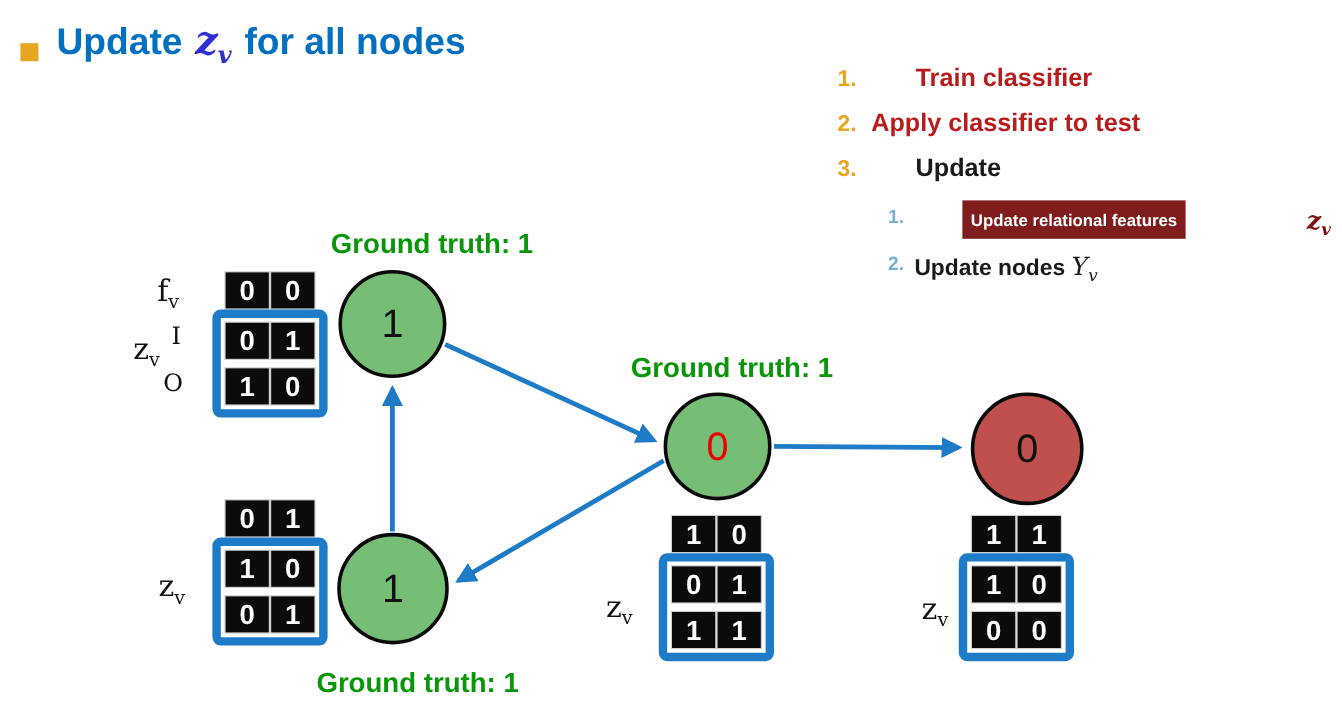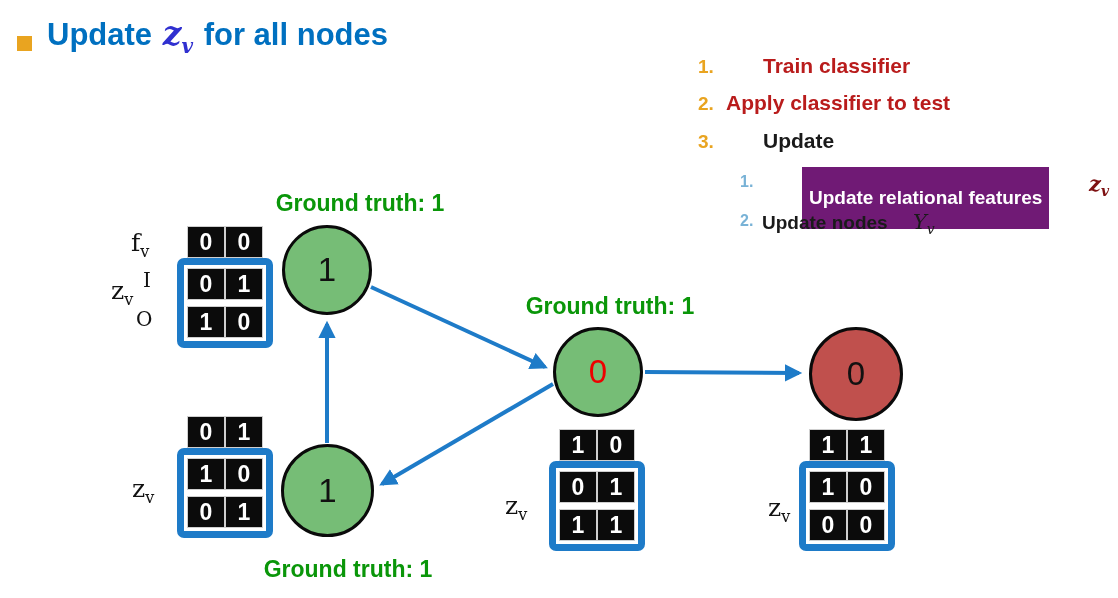--- a/index.html
+++ b/index.html
@@ -12,26 +12,26 @@
          color:#0070C0;white-space:nowrap;}
   .math{font-family:"DejaVu Serif",serif;font-style:italic;font-weight:normal;}
   .title-math{color:#3030D0;font-size:33px;font-weight:bold;padding:0 2px;}
   .title-math sub{font-size:20px;}
 
   
   .stepnum{position:absolute;font-weight:bold;font-size:19px;color:#E9A420;}
   .steplabel{position:absolute;font-weight:bold;font-size:21px;color:#b91c1c;white-space:nowrap;}
   .steplabel.black{color:#1a1a1a;}
   .subnum{position:absolute;font-weight:bold;font-size:16px;color:#78B2D6;}
-  .highlight{position:absolute;background:#701a75;color:#ffffff;font-weight:bold;font-size:19px;
-             padding:20px 7px;white-space:nowrap;}
+  .highlight{position:absolute;background:#7f1d1d;color:#ffffff;font-weight:bold;font-size:14px;
+             padding:8px 7px;white-space:nowrap;}
   .sub-math{position:absolute;color:#7E1112;font-size:21px;font-weight:bold;white-space:nowrap;}
   .sub-math sub,.inline-math sub{font-size:14px;}
   .sublabel{position:absolute;font-weight:bold;font-size:19px;color:#1a1a1a;white-space:nowrap;}
-  .inline-math{font-size:21px;color:#1a1a1a;font-weight:normal;margin-left:20px;}
+  .inline-math{font-size:21px;color:#1a1a1a;font-weight:normal;}
 
   
   .edges{position:absolute;left:0;top:0;}
   .node{position:absolute;border:3.5px solid #0a0a0a;border-radius:50%;
         display:flex;align-items:center;justify-content:center;
         font-size:33px;color:#111;box-sizing:border-box;}
   .node.green{background:#76BD76;}
   .node.red{background:#C0504D;}
   .node .val.redtxt{color:#EE0000;}
   .gt{position:absolute;font-weight:bold;font-size:23px;white-space:nowrap;transform:translateX(-50%);text-align:right;}

